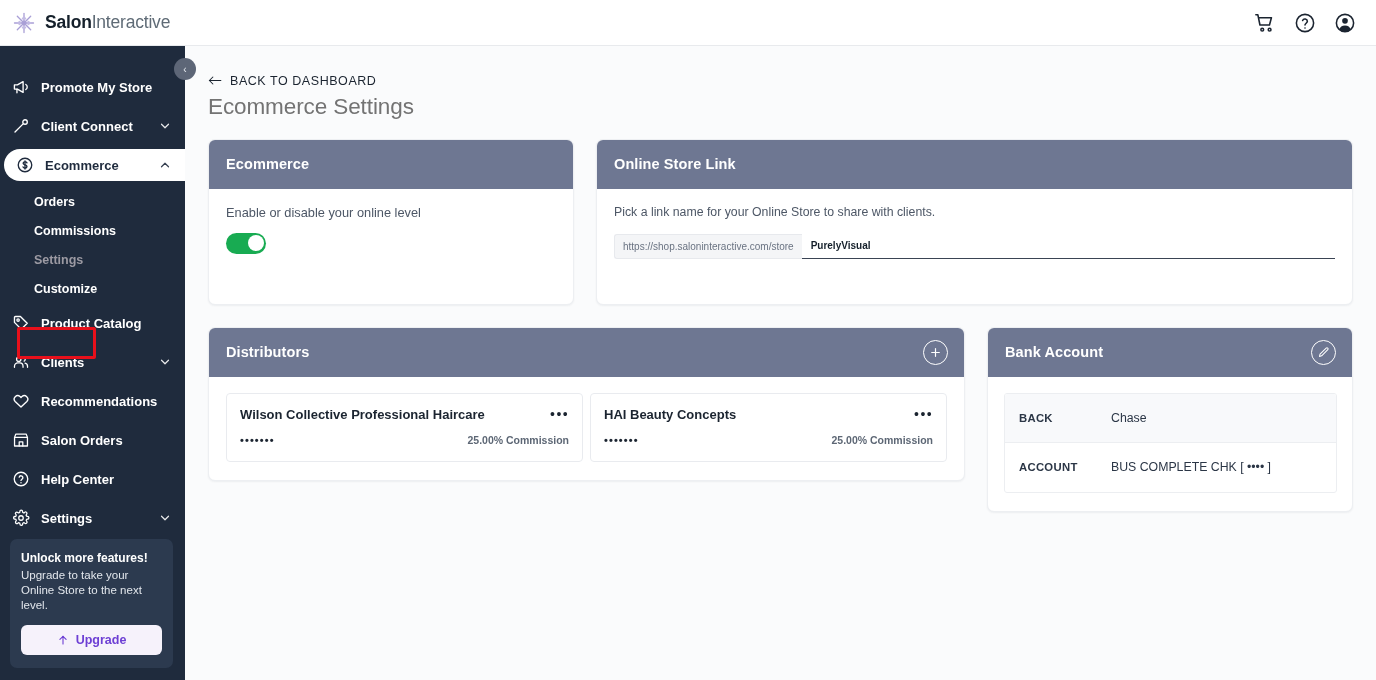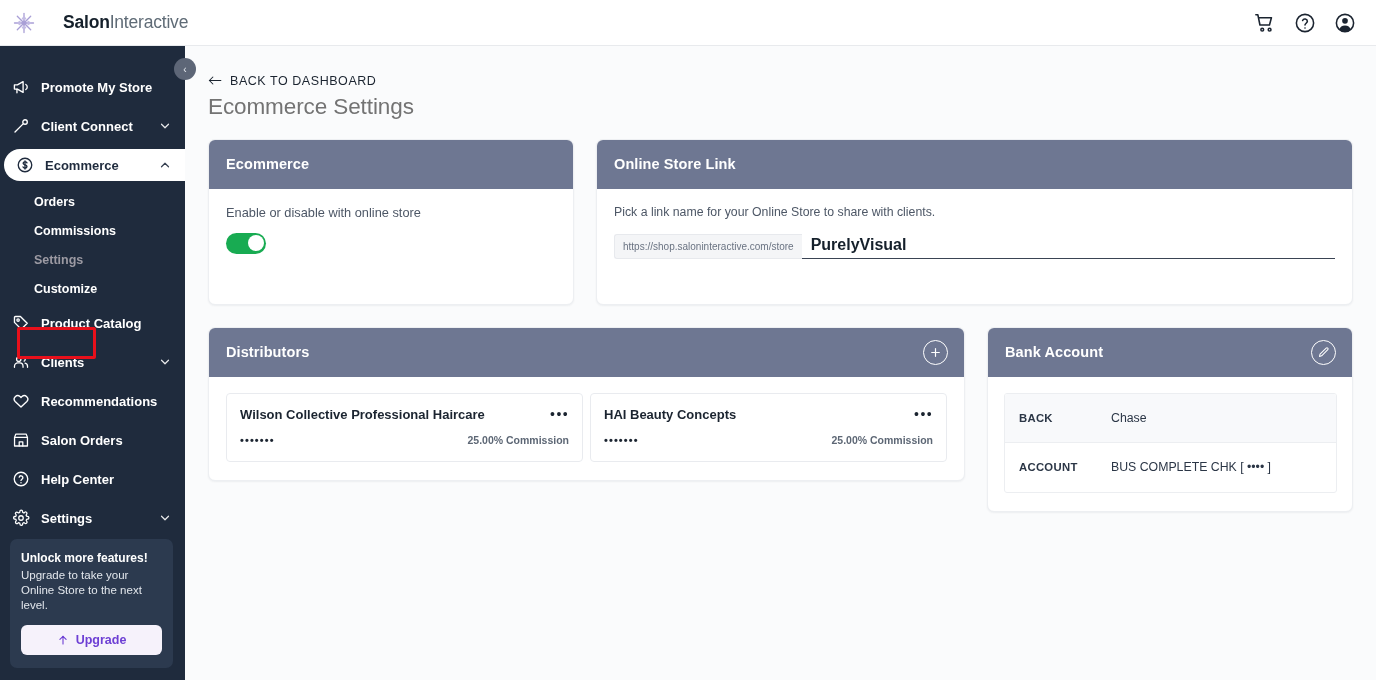--- a/index.html
+++ b/index.html
@@ -12,21 +12,21 @@
   body { position: relative; }
 
   
   .topbar {
     position: absolute; top: 0; left: 0; width: 1376px; height: 46px;
     background: #ffffff;
     border-bottom: 1px solid #e8eaed;
     display: flex; align-items: center;
     z-index: 30;
   }
-  .brand { display: flex; align-items: center; gap: 27px; padding-left: 12px; }
+  .brand { display: flex; align-items: center; gap: 9px; padding-left: 12px; }
   .brand-logo { width: 24px; height: 24px; display: block; }
   .brand-text { font-size: 17.5px; letter-spacing: -0.2px; white-space: nowrap; }
   .brand-text .b1 { color: #15202b; font-weight: 700; }
   .brand-text .b2 { color: #5f6b76; font-weight: 400; }
   .topbar-actions {
     margin-left: auto; display: flex; align-items: center; gap: 18px; padding-right: 20px;
   }
   .tb-icon { width: 22px; height: 22px; display: block; cursor: pointer; color: #1b2430; }
 
   
@@ -156,21 +156,21 @@
   .link-prefix {
     background: #f4f5f7; border: 1px solid #e7e9ed; border-right: none;
     border-radius: 3px 0 0 3px;
     display: flex; align-items: center; padding: 0 8px;
     font-size: 10px; color: #6a7382; white-space: nowrap;
   }
   .link-input {
     flex: 1 1 auto; border: none; border-bottom: 1.4px solid #3a4454;
     background: transparent; outline: none;
     font-family: "Liberation Sans", sans-serif;
-    font-size: 16px; font-weight: 700; color: #15202b;
+    font-size: 10px; font-weight: 700; color: #15202b;
     padding: 0 8px 1px 9px;
   }
 
   
   .card-dist { width: 757px; }
   .dist-desc { font-size: 12.3px; color: #4d5766; margin-bottom: 14px; }
   .dist-grid { display: flex; gap: 7px; }
   .dist-item {
     flex: 1 1 0; border: 1px solid #e9ebef; border-radius: 4px;
     padding: 13px 13px 11px 13px; min-height: 69px; background:#fff;
@@ -392,21 +392,21 @@
   <div class="page-title">Ecommerce Settings</div>
 
   
   <div class="row">
 
     <div class="card card-ecom">
       <div class="card-head">
         <h3>Ecommerce</h3>
       </div>
       <div class="card-body">
-        <div class="ecom-label">Enable or disable with online store</div>
+        <div class="ecom-label">Enable or disable your online level</div>
         <button class="toggle">
           <span class="knob"></span>
         </button>
       </div>
     </div>
 
     <div class="card card-link">
       <div class="card-head">
         <h3>Online Store Link</h3>
       </div>

